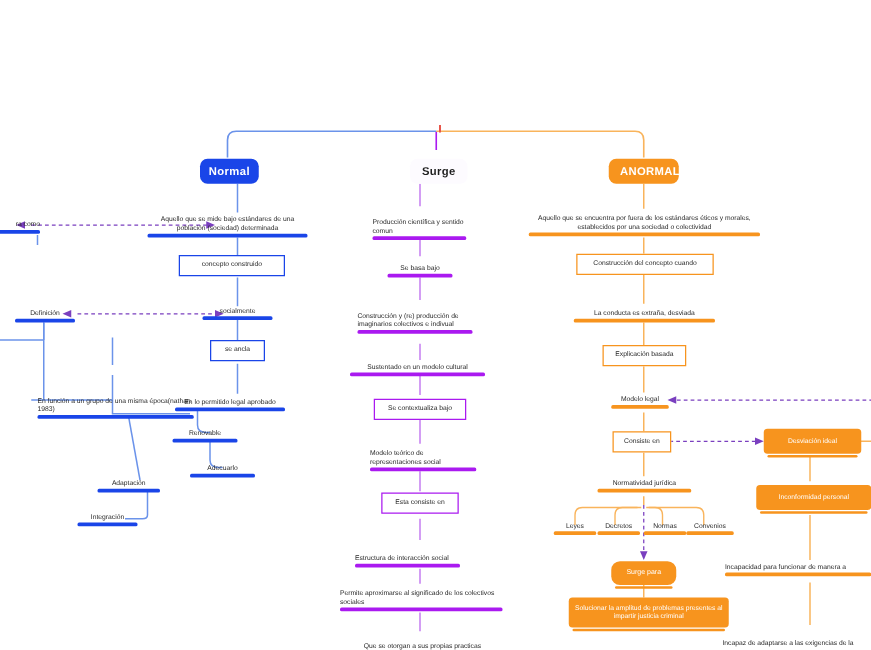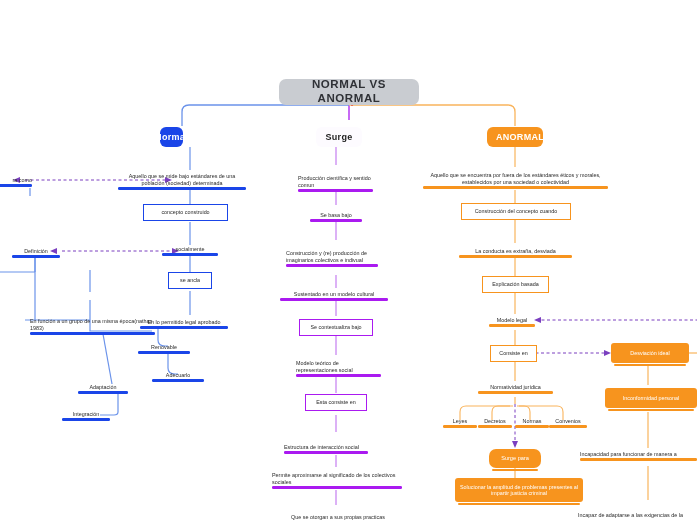--- a/index.html
+++ b/index.html
@@ -209,29 +209,26 @@
     <path d="M604 350 L611 353 L604 356 Z" fill="#7a3fbf"></path>
     <path d="M535 350 L528 353 L535 356 Z" fill="#7a3fbf"></path>
 
     <path d="M648 365 L648 385" stroke="#f9b45c" stroke-width="1.2" fill="none"></path>
     <path d="M648 412 L648 448" stroke="#f9b45c" stroke-width="1.2" fill="none"></path>
     <path d="M648 466 L648 500" stroke="#f9b45c" stroke-width="1.2" fill="none"></path>
     <path d="M676 353 L697 353" stroke="#f9b45c" stroke-width="1.2" fill="none"></path>
     <path d="M690 398 L697 398" stroke="#f9b45c" stroke-width="1.2" fill="none"></path>
   </svg>
 
-  <div class="node root" style="left:279px; top:79px; width:140px; height:26px;">
-    <span>NORMAL VS ANORMAL</span>
-  </div>
-
-  <div class="node pill pill-blue" style="left:160px; top:127px; width:23px; height:20px;">
+
+  <div class="node pill pill-blue" style="left:160px; top:127px; width:47px; height:20px;">
     <span>Normal</span>
   </div>
 
-  <div class="node pill pill-plain" style="left:316px; top:127px; width:46px; height:20px;">
+  <div class="node pill pill-plain" style="left:328px; top:127px; width:46px; height:20px;">
     <span>Surge</span>
   </div>
 
   <div class="node pill pill-orange" style="left:487px; top:127px; width:56px; height:20px;">
     <span>ANORMAL</span>
   </div>
 
   <div class="node ul" style="left:118px; top:168px; width:128px; height:22px;">
     <span class="txt">Aquello  que se mide bajo estándares de una población (sociedad) determinada</span>
     <span class="bar bar-blue"></span>

